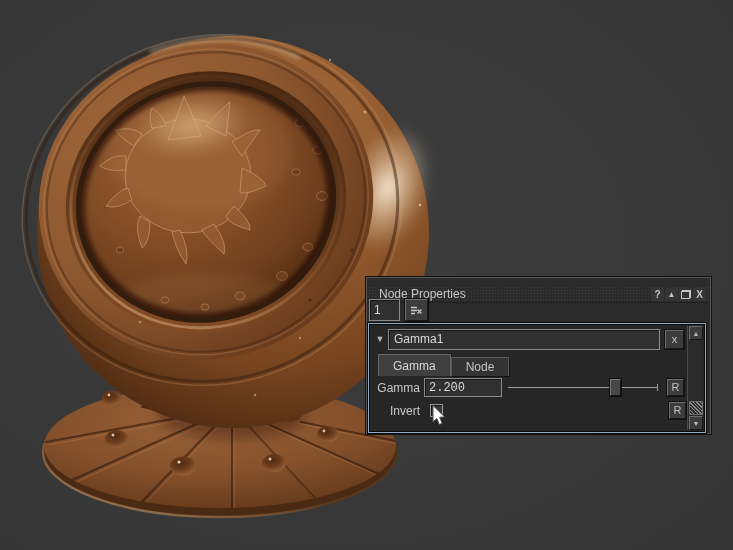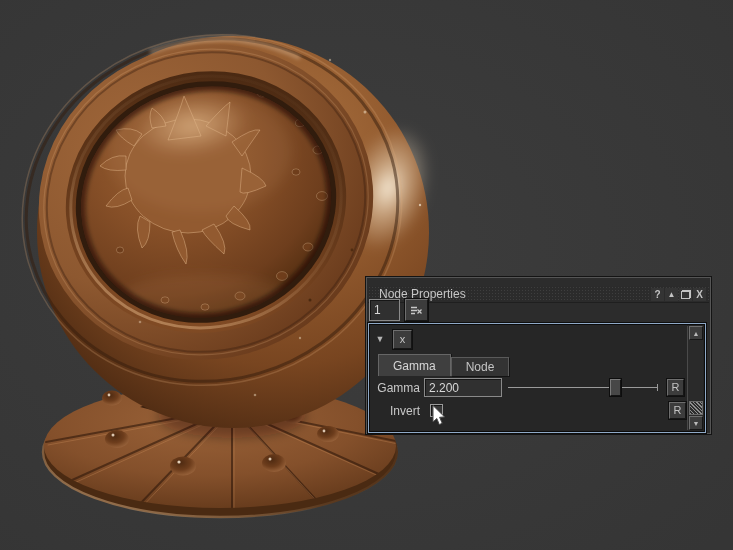--- a/index.html
+++ b/index.html
@@ -78,21 +78,21 @@
   .tab.active { background:#3f3f3f; height:22px; color:#d6d6d6; box-shadow:1px 0 0 #141414; }
   .tab.inactive { background:#333; border-color:#5a5a5a; box-shadow:1px 1px 0 #141414;margin-top:32px; }
 
   .prop-row { position:absolute; left:3px; height:21px; display:flex; align-items:center; }
   .prop-row.gamma { top:53px; right:21px; }
   .prop-row.invert { top:76px; right:19px; }
   .prop-label { width:52px; text-align:right; padding-right:4px; color:#c8c8c8; font-size:12px; }
   .value-field {
     width:78px; height:19px; background:#303030; border:1px solid #8a8a8a;
     box-shadow:inset 1px 1px 0 #161616; color:#d8d8d8; font-size:12px;
-    padding:0 0 0 4px; outline:none; font-family:Liberation Sans, sans-serif;
+    padding:0 0 0 4px; outline:none; font-family:Liberation Mono, monospace;
   }
   .slider { position:relative; width:150px; height:19px; margin-left:6px; }
   .slider .track { position:absolute; left:0; right:0; top:9px; height:1px; background:#9a9a9a; }
   .slider .endtick { position:absolute; right:0; top:6px; width:1px; height:7px; background:#9a9a9a; }
   .slider .handle {
     position:absolute; left:102px; top:1px; width:11px; height:17px; background:#474747;
     border:1px solid; border-color:#7a7a7a #141414 #141414 #7a7a7a; box-shadow:0 0 0 1px #0d0d0d;
   }
   .r-btn {
     margin-left:auto; width:17px; height:17px; background:#3c3c3c;
@@ -365,20 +365,21 @@
           <path d="M1 2.5h6M1 5.5h6M1 8.5h4" stroke="#c8c8c8" stroke-width="1.3"></path>
           <path d="M7.5 4.5l4 4M11.5 4.5l-4 4" stroke="#c8c8c8" stroke-width="1.3"></path>
         </svg>
       </div>
     </div>
 
     <div class="contentbox">
 
       <div class="node-row">
         <span class="collapse-btn">▼</span>
+        <input class="name-field" value="Gamma1" style="">
         <div class="x-btn">x</div>
       </div>
 
       <div class="tabs">
         <div class="tab active">Gamma</div>
         <div class="tab inactive">Node</div>
       </div>
 
       <div class="prop-row gamma">
         <span class="prop-label">Gamma</span>

